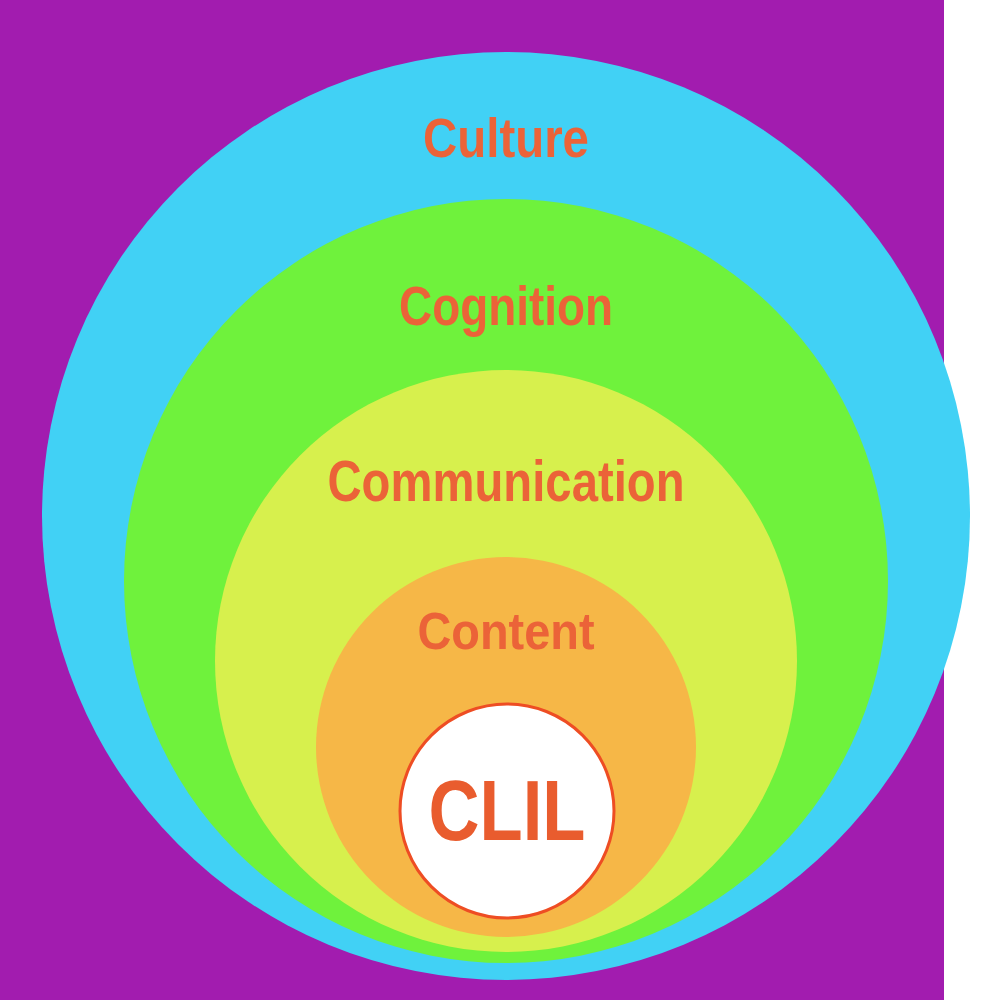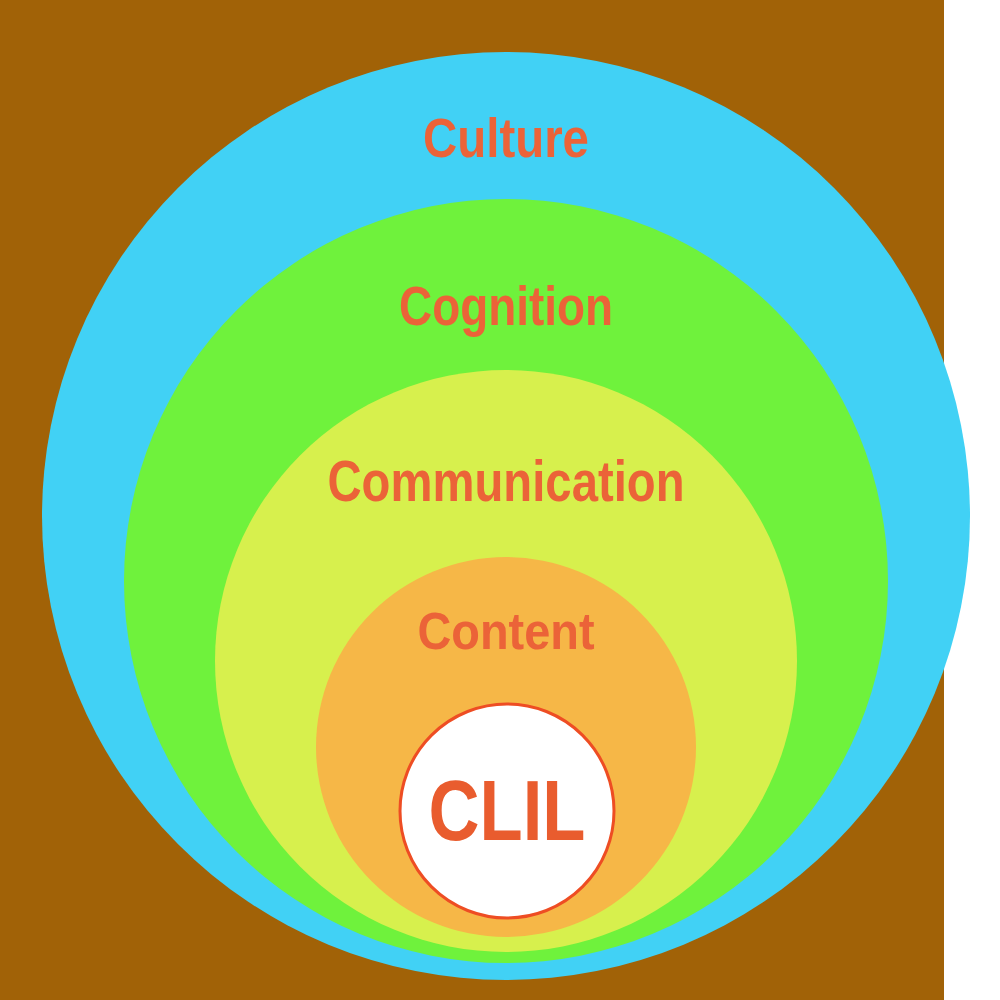--- a/index.html
+++ b/index.html
@@ -8,21 +8,21 @@
     width: 1000px;
     height: 1000px;
     background: #ffffff;
     overflow: hidden;
     font-family: "Liberation Sans", sans-serif;
   }
   .stage {
     position: relative;
     width: 944px;
     height: 1000px;
-    background: #a16207;
+    background: #a21caf;
   }
   svg text {
     font-family: "Liberation Sans", "DejaVu Sans", sans-serif;
     font-weight: 700;
   }
   .ring-label { font-size: 56px; }
   .ring-label-communication { font-size: 58px; }
   .ring-label-content { font-size: 52px; }
   .core-label { font-size: 86px; }
 </style>

